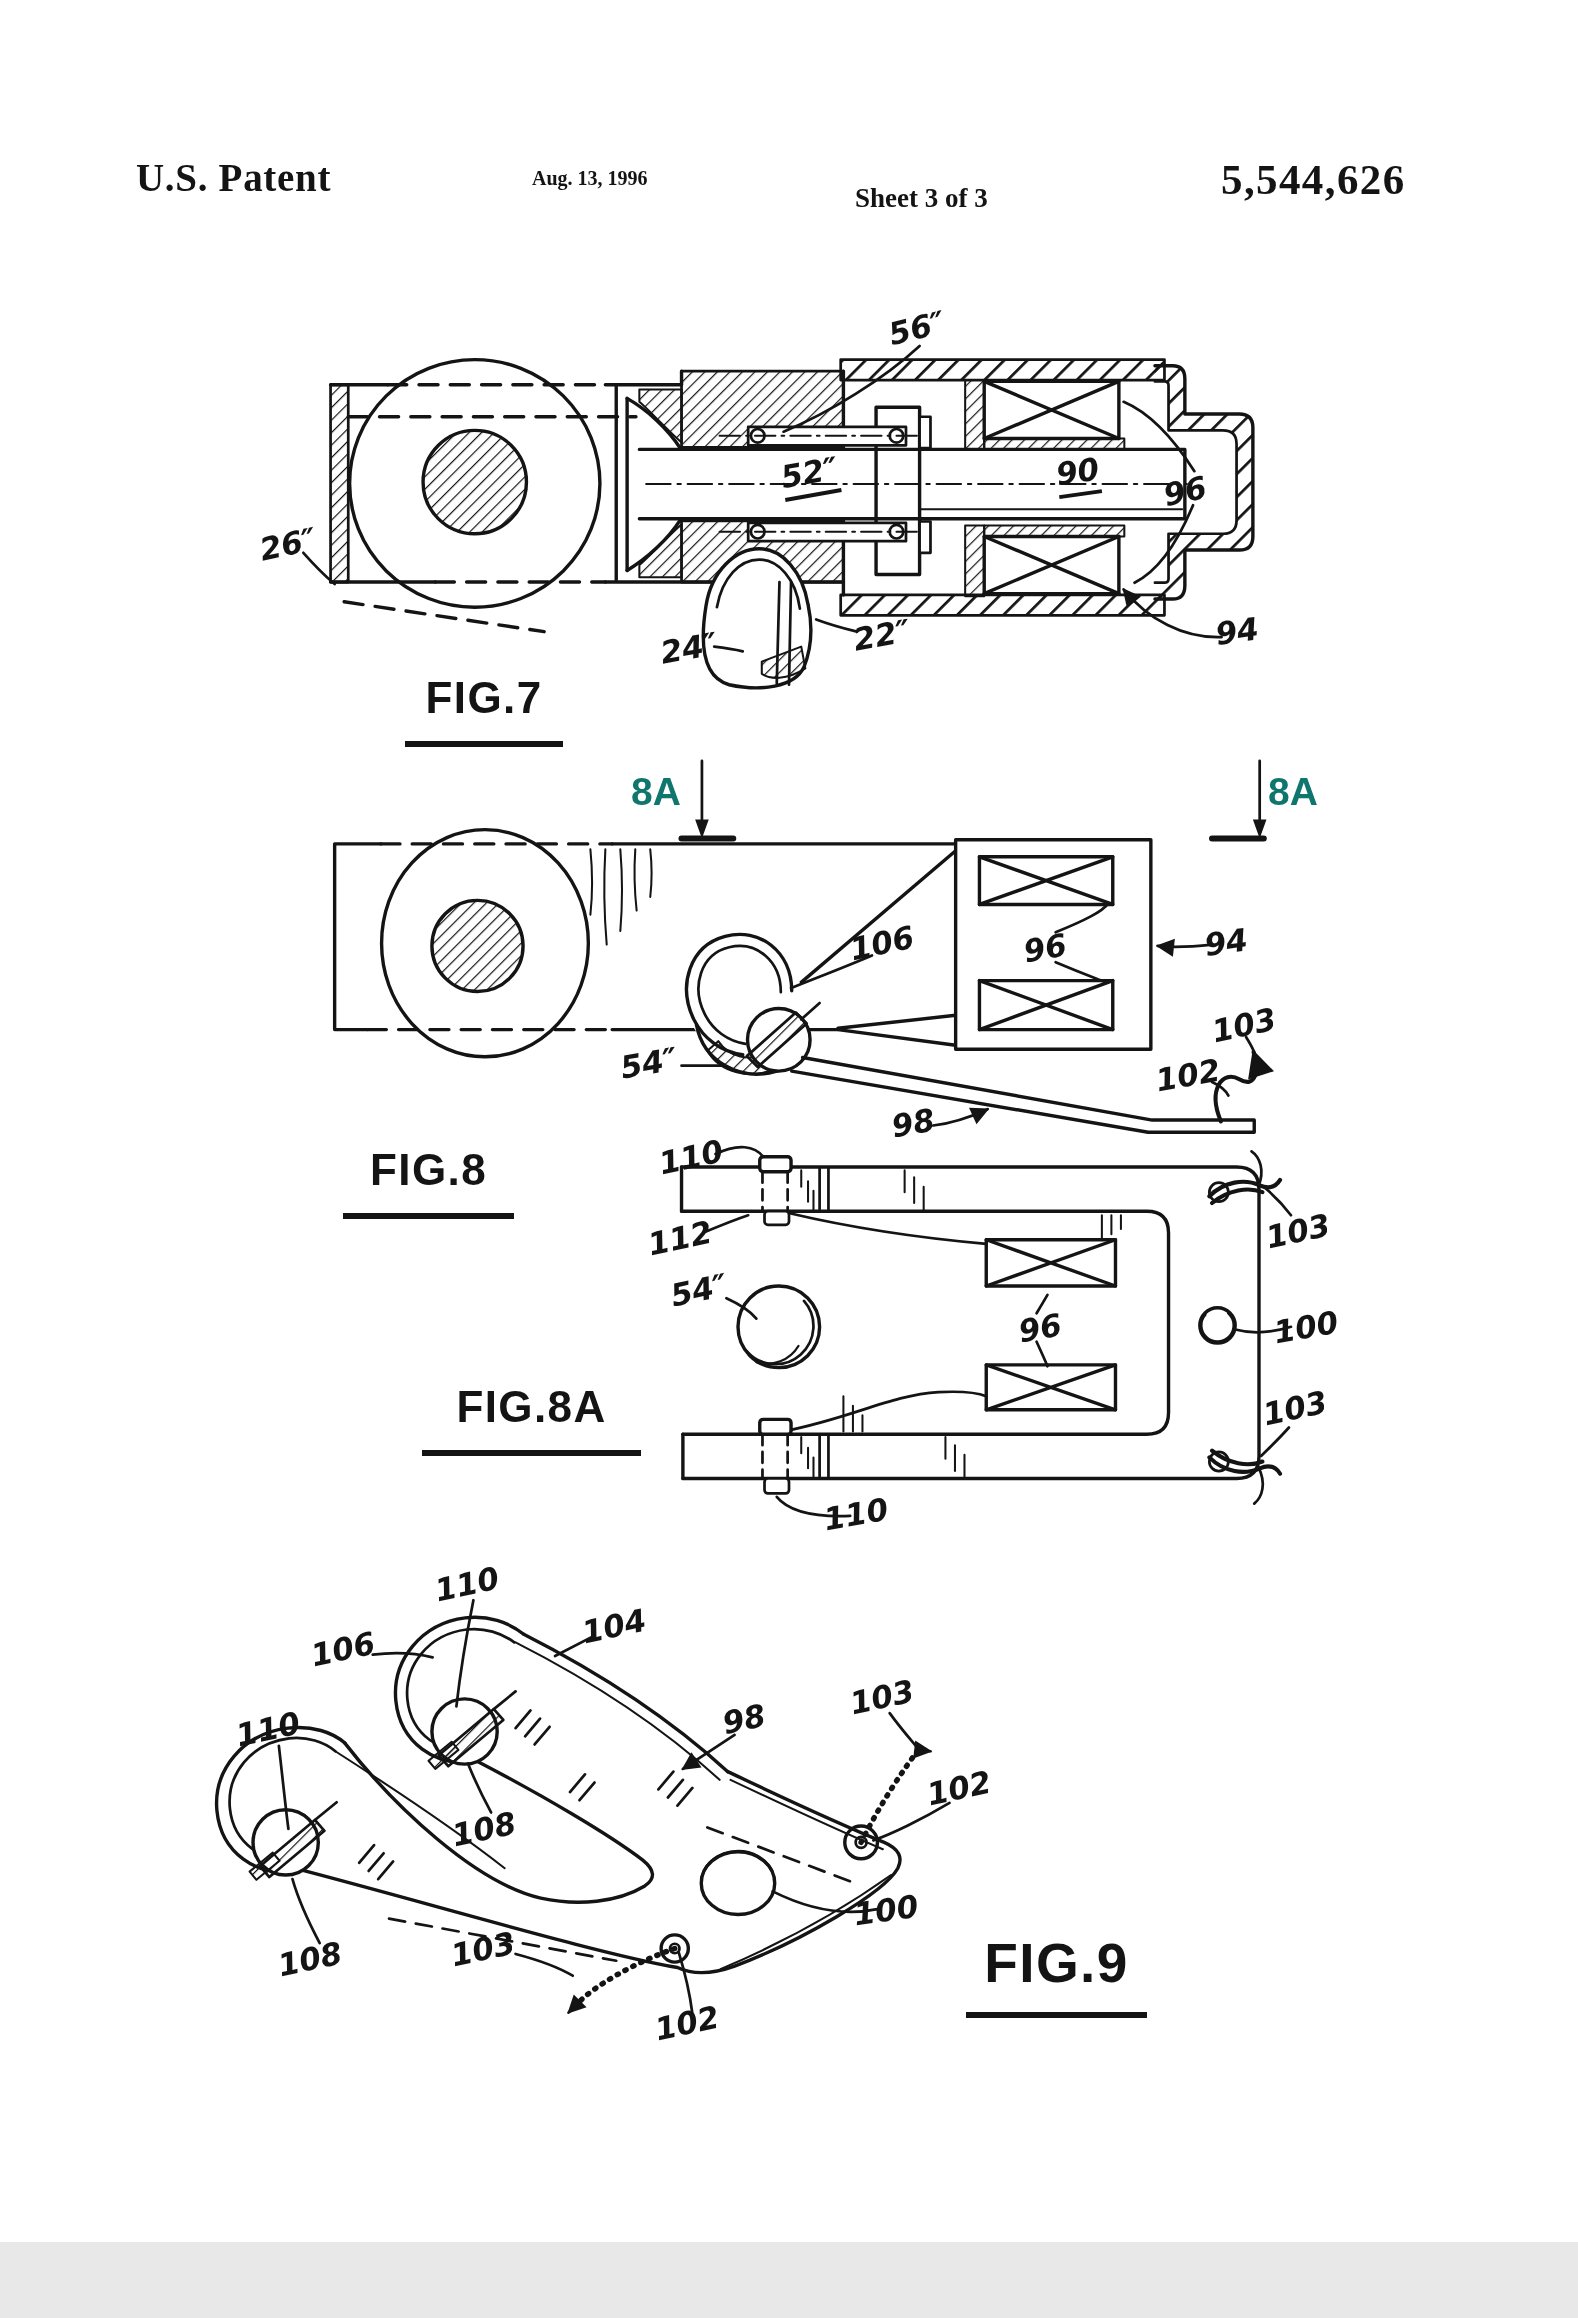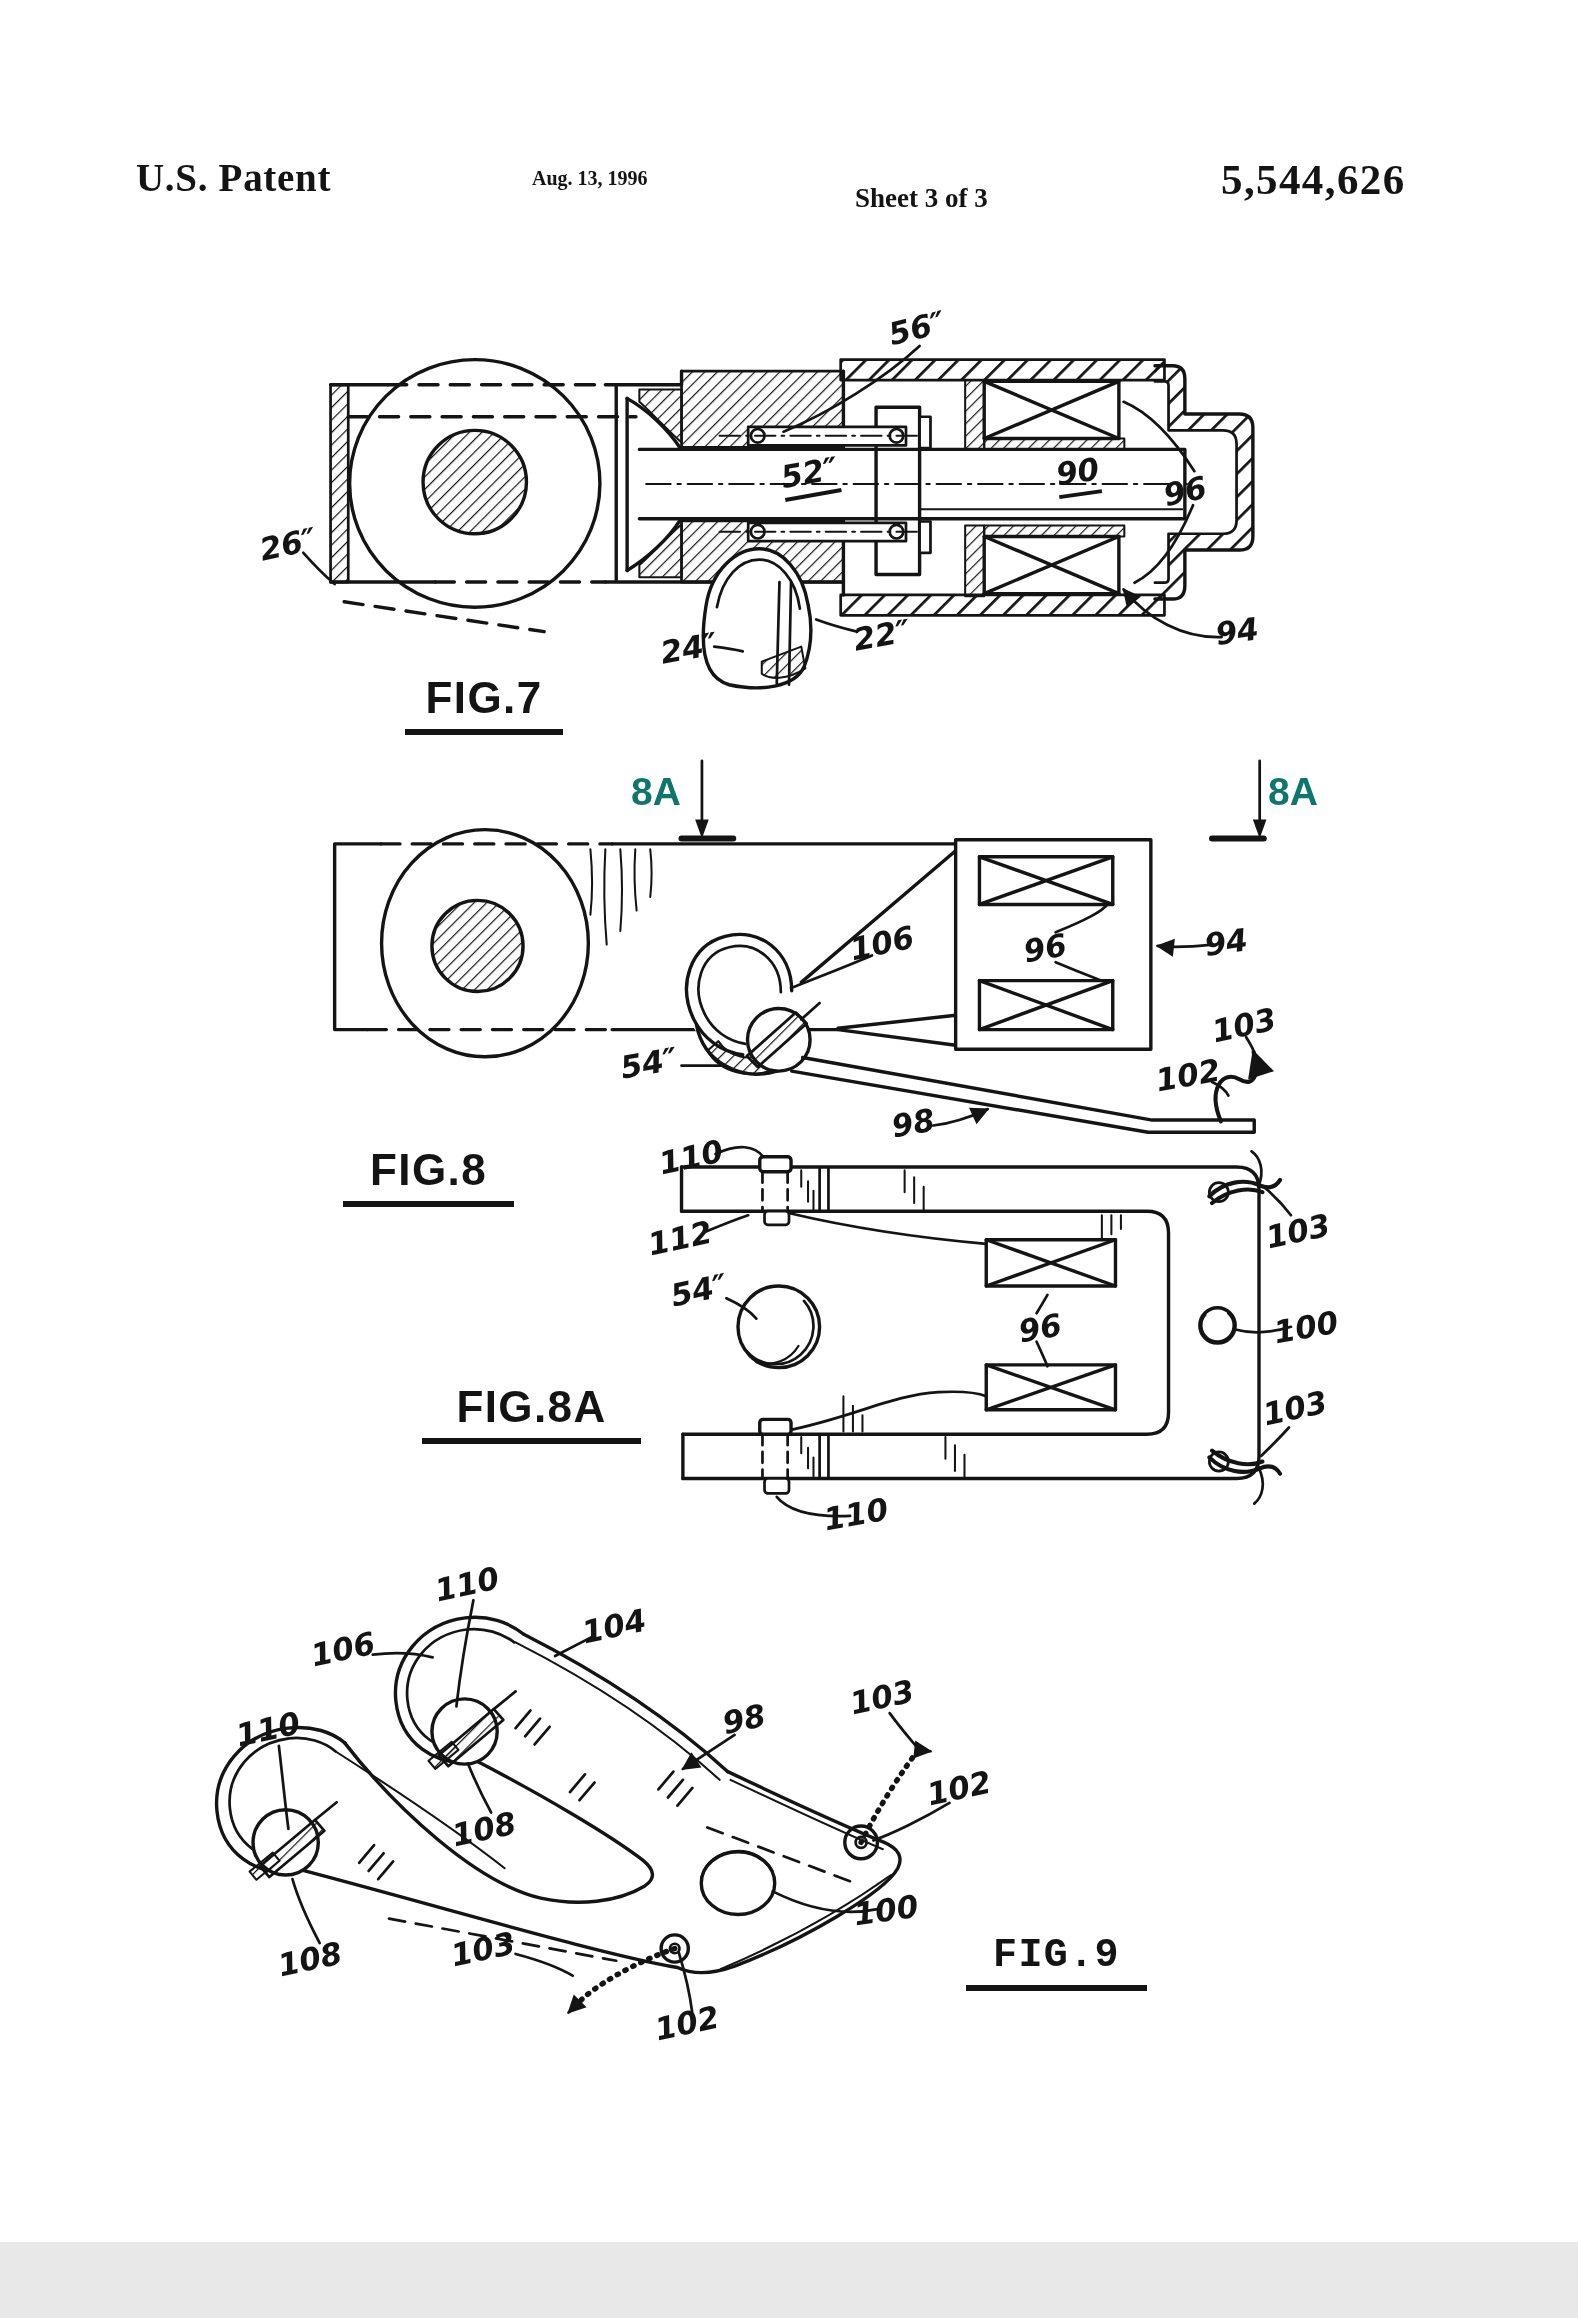--- a/index.html
+++ b/index.html
@@ -12,22 +12,22 @@
   .hdr-patnum{left:1221px;top:155px;font-size:43px;letter-spacing:1.4px;}
   svg{position:absolute;left:0;top:0;}
   #label-layer{position:absolute;left:0;top:0;width:100%;height:100%;}
   .ref{position:absolute;white-space:nowrap;color:#141414;
        font:italic 600 31px "DejaVu Sans", sans-serif;}
   .ref.u{border-bottom:4.1px solid #141414;padding-bottom:3.4px;}
   .sec{position:absolute;white-space:nowrap;color:#0f766e;
        font:700 39px "Liberation Sans", sans-serif;transform:translate(-50%,-50%);}
   .cap{position:absolute;color:#141414;font:700 44px "Liberation Sans", sans-serif;
        letter-spacing:1.4px;text-align:center;line-height:1;border-bottom:6.8px solid #141414;
-       padding-bottom:9px;white-space:nowrap;}
-  .cap9{font-size:40px;font-family:Liberation Mono, monospace;}
+       padding-bottom:21px;white-space:nowrap;}
+  .cap9{font-size:55px;}
 </style>
 </head>
 <body>
 
 <div class="page">
 
   <div class="hdr hdr-title">U.S. Patent</div>
   <div class="hdr hdr-date">Aug. 13, 1996</div>
   <div class="hdr hdr-sheet">Sheet 3 of 3</div>
   <div class="hdr hdr-patnum">5,544,626</div>

